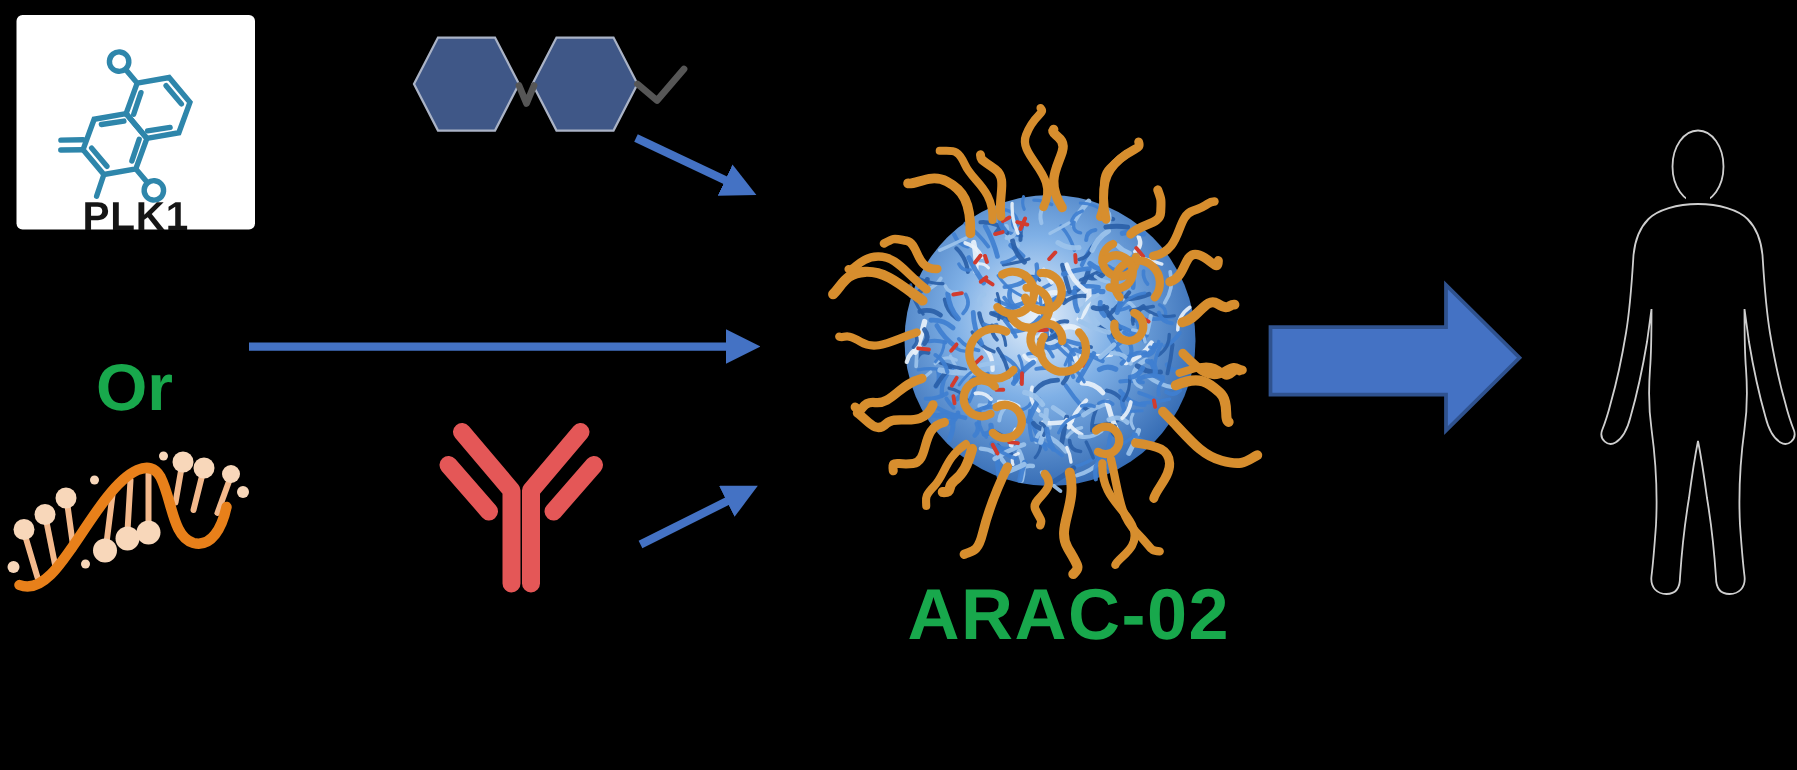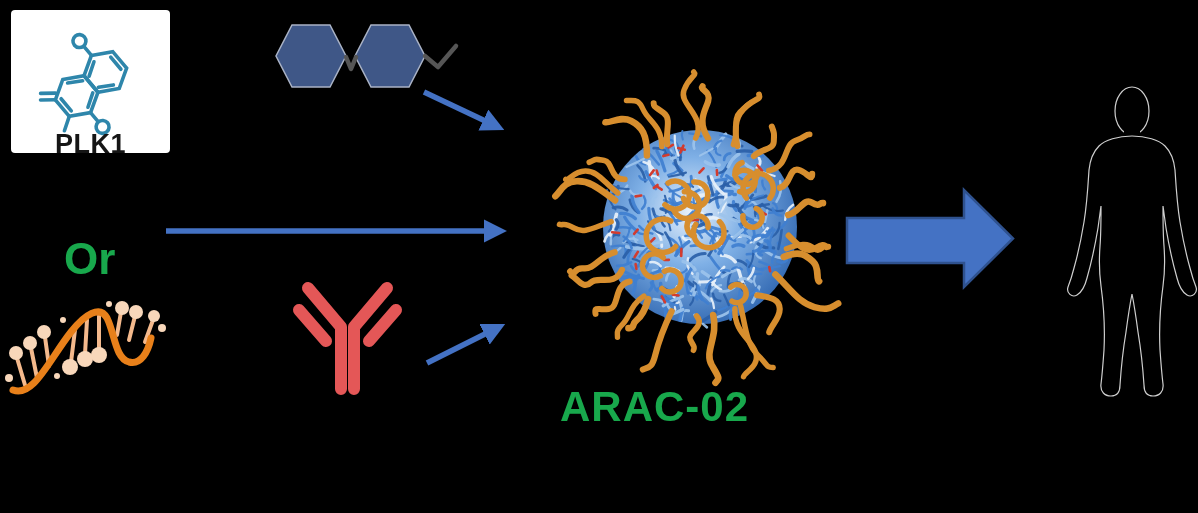--- a/index.html
+++ b/index.html
@@ -4,22 +4,22 @@
 <style>
   html,body{margin:0;padding:0;background:#000;}
   #canvas{position:relative;width:1198px;height:451px;background:var(--page-bg,#000);
     font-family:"Liberation Sans","DejaVu Sans",sans-serif;overflow:hidden;padding-left:20px;}
   .abs{position:absolute;}
   #molecule-card{left:11px;top:10px;width:159px;height:143px;background:var(--card-bg,#fff);
     border-radius:4px;z-index:1;}
   #plk1-label{left:11px;top:130px;width:159px;text-align:center;z-index:2;
     font-weight:700;font-size:27px;letter-spacing:.5px;color:var(--label-dark,#151515);line-height:1.1;}
   #or-label{left:64px;top:234px;font-weight:700;font-size:44px;color:var(--green,#18A84C);}
-  #product-label{left:560px;top:383px;width:260px;text-align:left;
-    font-weight:700;font-size:42px;letter-spacing:1px;color:var(--green,#18A84C);}
+  #product-label{left:560px;top:383px;width:260px;text-align:right;
+    font-weight:700;font-size:48px;letter-spacing:1px;color:var(--green,#18A84C);}
   svg{display:block;overflow:visible;}
   .mol-stroke{stroke:var(--teal-structure,#2E86AB);stroke-width:5;fill:none;stroke-linecap:round;}
   .hexagon{fill:var(--hexagon-navy,#3F5787);stroke:#aab3c6;stroke-width:1.5;}
   .linker{stroke:#565656;stroke-width:4.5;fill:none;stroke-linecap:round;stroke-linejoin:round;}
   .thin-arrow{stroke:var(--accent-blue,#4472C4);stroke-width:5.5;fill:none;}
   .arrow-head{fill:var(--accent-blue,#4472C4);}
   .block-arrow{fill:var(--accent-blue,#4472C4);stroke:var(--accent-blue-dark,#2F528F);stroke-width:2.5;}
   .ab-chain{stroke:var(--antibody-red,#E45757);stroke-width:12;fill:none;stroke-linecap:round;stroke-linejoin:round;}
   .rna-backbone{stroke:var(--rna-orange,#E8801A);stroke-width:7;fill:none;stroke-linecap:round;}
   .rna-stick{stroke:var(--rna-stick,#F4B98C);stroke-width:4;stroke-linecap:round;}

